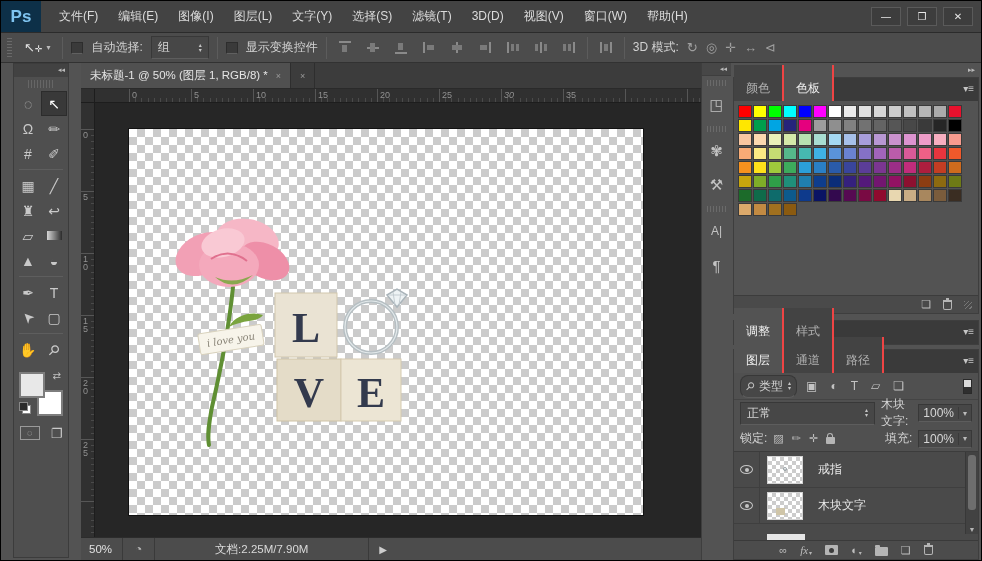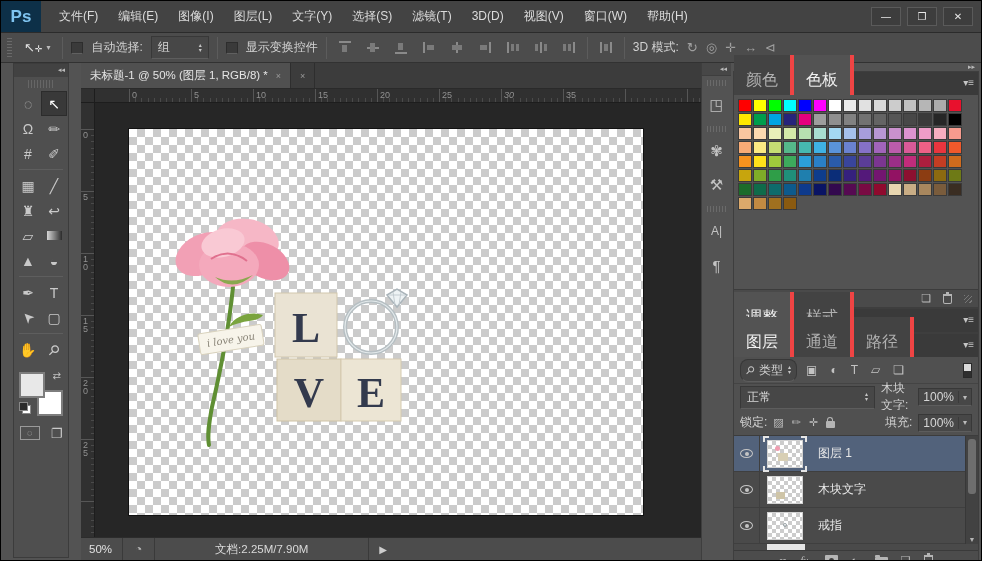--- a/index.html
+++ b/index.html
@@ -117,21 +117,21 @@
   .striphead { height:13px; background:#474747; color:#b9b9b9; font-size:7px; text-align:right; padding:2px 4px 0 0; border-bottom:1px solid #3e3e3e; }
   .stripgrip { height:6px; margin:4px 5px 2px; background:repeating-linear-gradient(90deg,#6a6a6a 0 1px, transparent 1px 3px); }
   .stripicon { height:34px; display:flex; align-items:center; justify-content:center; color:#c3c3c3; font-size:15px; }
   .stripicon.smalltxt { font-size:12px; letter-spacing:0; }
 
   
   .rightpanels { position:absolute; left:730px; top:62px; right:0; bottom:0; background:#535353; display:flex; flex-direction:column; }
   .microbar { height:14px; display:flex; justify-content:flex-end; align-items:center; padding-right:6px; color:#b9b9b9; font-size:7px; }
   .pgroup { margin:0 2px; border:1px solid #3e3e3e; background:#505050; }
   .ptabs { height:23px; background:#3a3a3a; display:flex; align-items:flex-end; position:relative; }
-  .ptab { padding:15px 12px 4px; color:#b0b0b0; background:#434343; border-right:4px solid #ef4444; font-size:16px; }
+  .ptab { padding:15px 12px 4px; color:#b0b0b0; background:#434343; border-right:2px solid #ef4444; font-size:12px; }
   .ptab.active { background:#535353; color:#efefef; }
   .pmenu { position:absolute; right:5px; top:5px; color:#c5c5c5; font-size:10px; }
   .pmenu .lines { letter-spacing:-1px; }
   #swatchgrid { padding:4px 3px 2px 4px; display:flex; flex-wrap:wrap; background:#535353; }
   .swatch { width:14px; height:13px; margin:0 1px 1px 0; border:1px solid #3a3a3a; }
   .swbody { height:76px; background:#535353; }
   .pfooter { height:18px; background:#4a4a4a; border-top:1px solid #3c3c3c; display:flex; align-items:center; justify-content:flex-end; gap:12px; padding-right:6px; }
   .pfooter .fico { color:#bdbdbd; font-size:11px; }
   .grip-corner { width:8px; height:8px; background:repeating-linear-gradient(135deg,#777 0 1px, transparent 1px 3px); }
   .pgap { height:6px; }
@@ -610,63 +610,45 @@
             <span class="lockicon"></span>
           </div>
         <span class="plabel" style="margin-left:auto">填充:</span>
         <div class="numfield">
           <span>100%</span>
           <span class="sep"></span>
             <span class="caret">▾</span>
         </div>
       </div>
       <div id="layerlist">
-        <div class="lrowitem selected">
+          <div class="lrowitem">
             <div class="eyecell">
               <div class="eye"></div>
             </div>
             <div class="thumbcell">
               <div class="thumbwrap">
                 <div class="thumb">
-                  <span class="m-flower1"></span>
-                  <span class="m-flower2"></span>
+                  <span class="m-ring"></span>
                 </div>
-                <span class="corner c-tl"></span>
-                <span class="corner c-tr"></span>
-                <span class="corner c-bl"></span>
-                <span class="corner c-br"></span>
               </div>
             </div>
-            <span class="lname">图层 1</span>
+            <span class="lname">戒指</span>
           </div>
           <div class="lrowitem">
             <div class="eyecell">
               <div class="eye"></div>
             </div>
             <div class="thumbcell">
               <div class="thumbwrap">
                 <div class="thumb">
                   <span class="m-blocks"></span>
                 </div>
               </div>
             </div>
             <span class="lname">木块文字</span>
-          </div>
-          <div class="lrowitem">
-            <div class="eyecell">
-              <div class="eye"></div>
-            </div>
-            <div class="thumbcell">
-              <div class="thumbwrap">
-                <div class="thumb">
-                  <span class="m-ring"></span>
-                </div>
-              </div>
-            </div>
-            <span class="lname">戒指</span>
           </div>
           <div class="lscroll">
           <div class="lthumbbar"></div>
           <div class="ldown">▼</div>
         </div>
       </div>
       <div class="sliver">
           <div class="sv-thumb"></div>
         </div>
       <div id="layerfooter">

